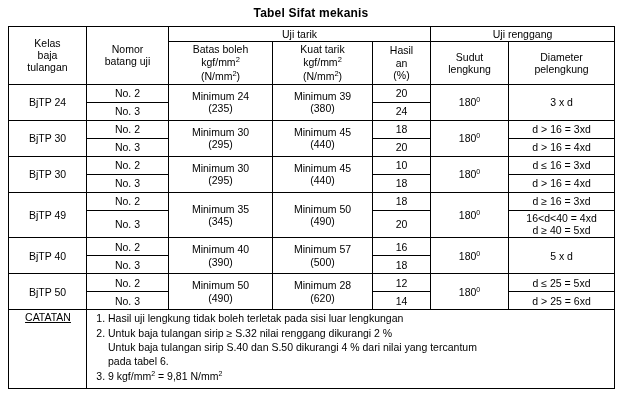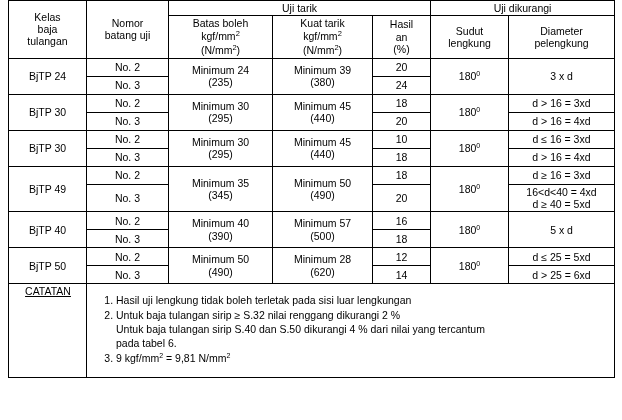--- a/index.html
+++ b/index.html
@@ -63,21 +63,21 @@
     padding-left: 3px !important;
     font-size: 10.5px;
     text-decoration: underline;
   }
   .note-body {
     text-align: left !important;
     vertical-align: top !important;
     padding: 2px 3px 3px 3px !important;
   }
   ol.notes {
-    margin: 8px;
+    margin: 0;
     padding-left: 18px;
     font-size: 10.5px;
     line-height: 1.32;
   }
   ol.notes li {
     margin-bottom: 1px;
   }
   sup {
     font-size: 7px;
     vertical-align: super;
@@ -90,40 +90,41 @@
   }
   .multiline {
     white-space: pre-line;
   }
 </style>
 </head>
 <body>
 
 <div id="page">
 
+  <div id="title">Tabel Sifat mekanis</div>
 
   <table class="mainframe">
     <colgroup>
       <col style="width:78px">
       <col style="width:82px">
       <col style="width:104px">
       <col style="width:100px">
       <col style="width:58px">
       <col style="width:78px">
       <col style="width:106px">
     </colgroup>
     <thead>
       <tr>
         <td rowspan="3" class="hdr-cell multiline">Kelas
 baja
 tulangan</td>
         <td rowspan="3" class="hdr-cell multiline">Nomor
 batang uji</td>
         <td colspan="3" class="hdr-cell">Uji tarik</td>
-        <td colspan="2" class="hdr-cell">Uji dikurangi</td>
+        <td colspan="2" class="hdr-cell">Uji renggang</td>
       </tr>
       <tr>
         <td class="hdr-cell nb-bottom">
           <span>Batas boleh</span><br>
           <span>kgf/mm</span><sup class="small-sup">2</sup>
         </td>
         <td class="hdr-cell nb-bottom">
           <span>Kuat tarik</span><br>
           <span>kgf/mm</span><sup class="small-sup">2</sup>
         </td>

